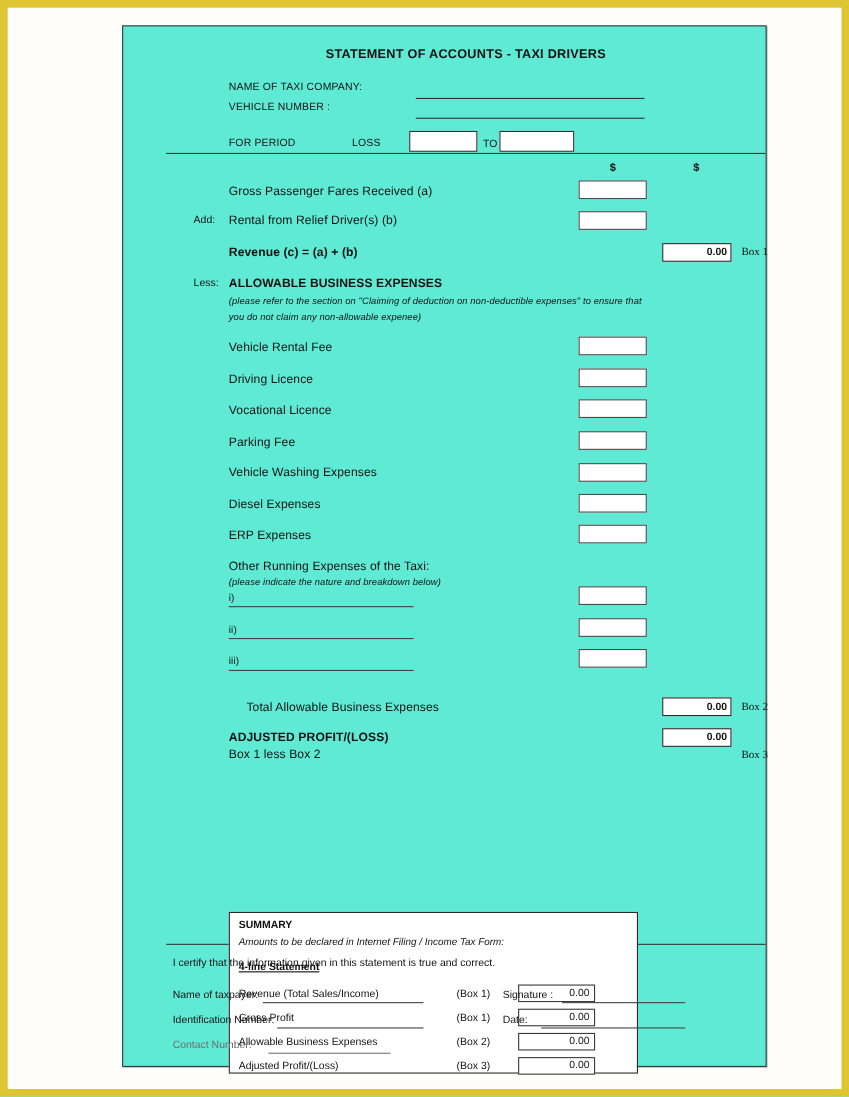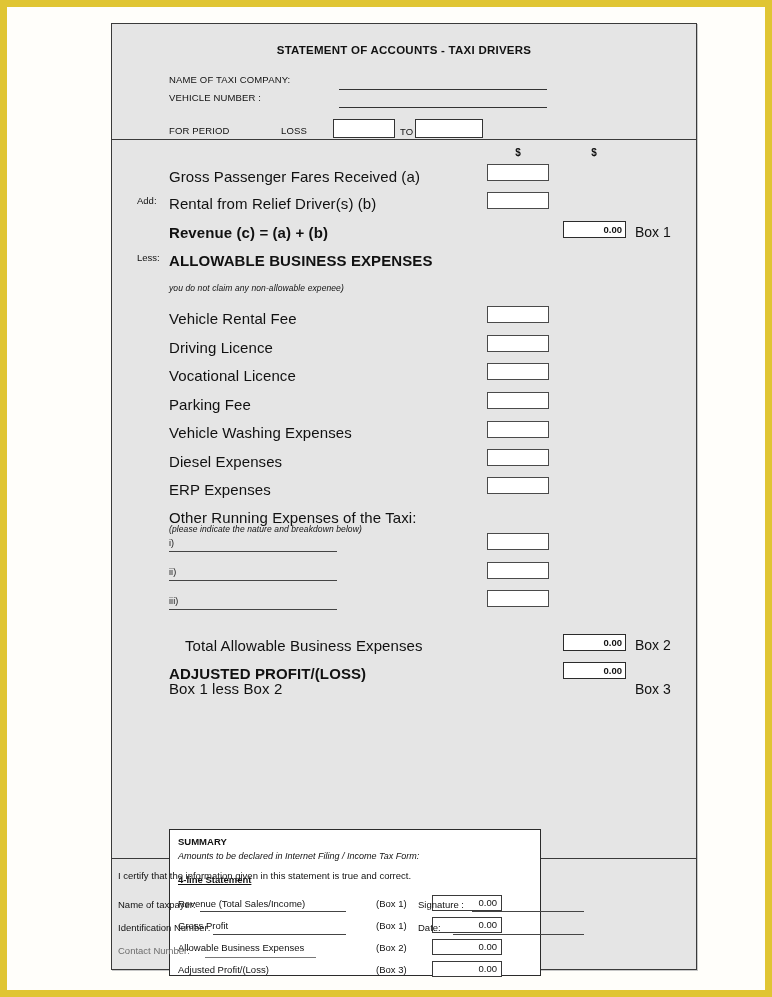--- a/index.html
+++ b/index.html
@@ -26,24 +26,25 @@
     box-sizing: border-box;
   }
 
   
   #doc {
     position: absolute;
     left: 104px;
     top: 16px;
     width: 586px;
     height: 947px;
-    background: #e5e5e5;
+    background: #5eead4;
     border: 1.5px solid #3a3a3a;
     box-sizing: border-box;
     box-shadow: 1px 1px 0 #c8c8c8;
+    padding-left: 39px;
   }
 
   
   #header-block {
     position: relative;
     height: 116px;
     border-bottom: 1.5px solid #3a3a3a;
     box-sizing: border-box;
   }
   #doc-title {
@@ -87,21 +88,21 @@
     position: absolute;
     font-size: 10px;
     color: #111;
     font-weight: bold;
     text-align: center;
     width: 20px;
   }
 
   .row-label {
     position: absolute;
-    font-size: 15px;
+    font-size: 11px;
     color: #111;
     white-space: nowrap;
     letter-spacing: .1px;
   }
   .row-label.bold { font-weight: bold; }
   .row-label.ital  { font-style: italic; }
   .prefix {
     position: absolute;
     font-size: 9.5px;
     color: #111;
@@ -121,23 +122,24 @@
     border-width: 1.5px;
     text-align: right;
     font-size: 9.5px;
     font-weight: bold;
     line-height: 15px;
     padding-right: 3px;
     color: #111;
   }
   .box-tag {
     position: absolute;
-    font-size: 14px;
-    color: #111;
-    white-space: nowrap;
+    font-size: 10px;
+    color: #111;
+    white-space: nowrap;
+    font-family: Liberation Serif, serif;
   }
   .write-rule {
     position: absolute;
     border-bottom: 1px solid #444;
     height: 0;
   }
 
   
   #summary-box {
     position: absolute;
@@ -260,20 +262,21 @@
       <div class="prefix" style="left:25px; top:55px;">Add:</div>
       <div class="row-label" style="left:57px; top:55px;">Rental from Relief Driver(s) (b)</div>
       <div class="amt-box" style="left:375px; top:52px;"></div>
 
       <div class="row-label bold" style="left:57px; top:84px;">Revenue (c) = (a) + (b)</div>
       <div class="amt-box filled" style="left:451px; top:81px; width:63px;">0.00</div>
       <div class="box-tag" style="left:523px; top:84px;">Box 1</div>
 
       <div class="prefix" style="left:25px; top:112px;">Less:</div>
       <div class="row-label bold" style="left:57px; top:112px;">ALLOWABLE BUSINESS EXPENSES</div>
+      <div class="row-label ital" style="left:57px; top:128px; font-size:8.5px;">(please refer to the section on "Claiming of deduction on non-deductible expenses" to ensure that</div>
       <div class="row-label ital" style="left:57px; top:143px; font-size:8.5px;">you do not claim any non-allowable expenee)</div>
 
       <div class="row-label" style="left:57px; top:170px;">Vehicle Rental Fee</div>
       <div class="amt-box" style="left:375px; top:166px;"></div>
 
       <div class="row-label" style="left:57px; top:199px;">Driving Licence</div>
       <div class="amt-box" style="left:375px; top:195px;"></div>
 
       <div class="row-label" style="left:57px; top:227px;">Vocational Licence</div>
       <div class="amt-box" style="left:375px; top:223px;"></div>

